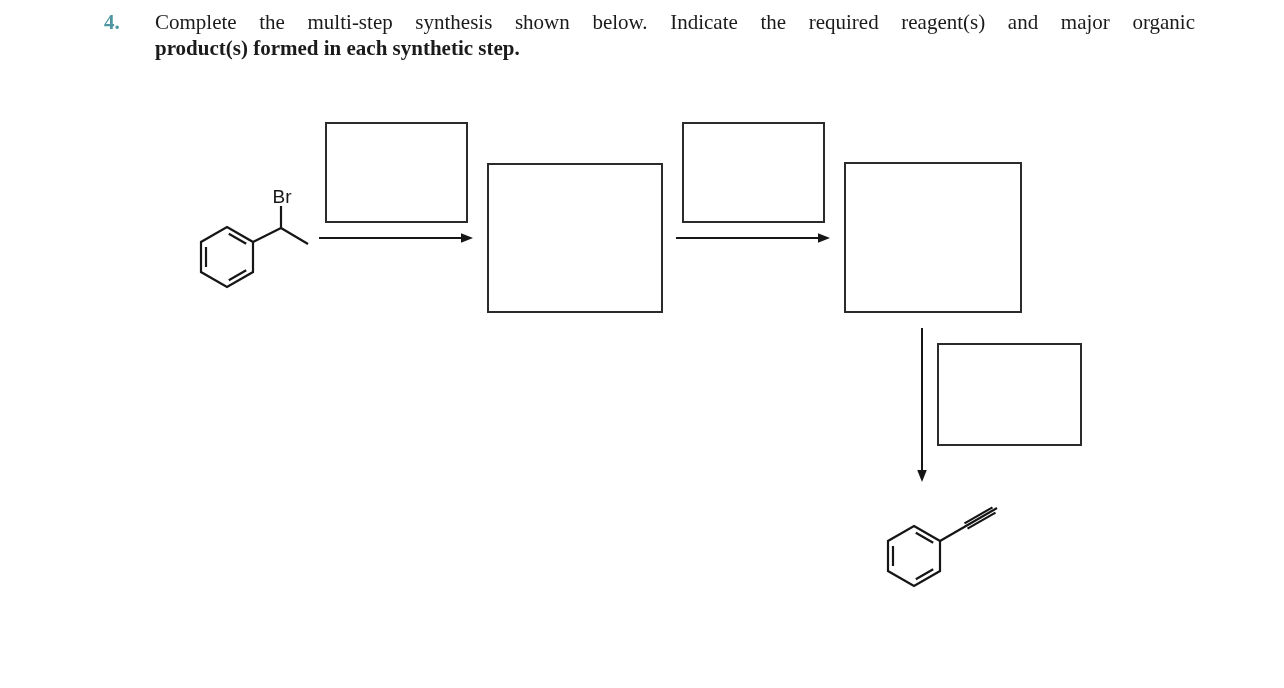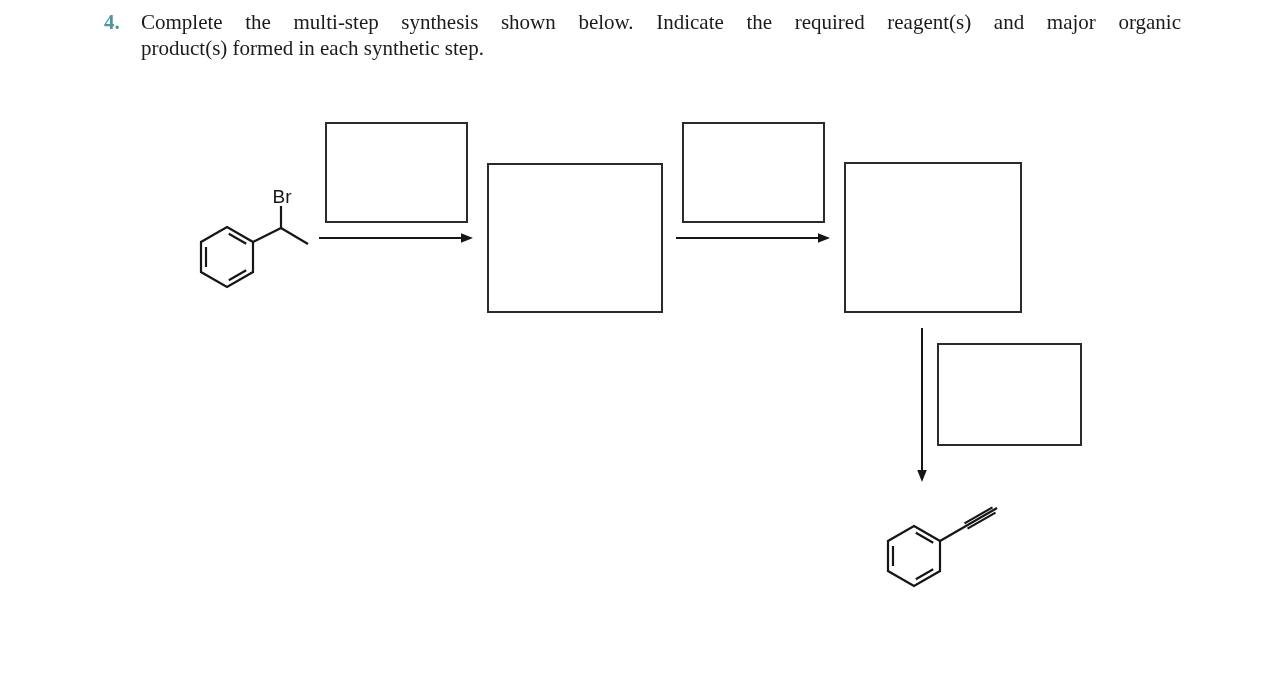--- a/index.html
+++ b/index.html
@@ -16,33 +16,34 @@
     position: absolute;
     left: 104px;
     top: 9px;
     font-size: 21px;
     line-height: 26px;
     font-weight: bold;
     color: #4f96a2;
   }
   .problem-text {
     position: absolute;
-    left: 141px;
+    left: 155px;
     top: 9px;
     width: 1040px;
     font-size: 21px;
     line-height: 26px;
     color: #1b1b1b;
   }
   .problem-text .line1 {
     text-align: justify;
     text-align-last: justify;
   }
   .problem-text .line2 {
     text-align: left;
+    font-weight: bold;
   }
   .answer-box {
     position: absolute;
     border: 2px solid #2b2b2b;
     background: #ffffff;
   }
   .box-r1 { left: 325px; top: 122px; width: 143px; height: 101px; }
   .box-p1 { left: 487px; top: 163px; width: 176px; height: 150px; }
   .box-r2 { left: 682px; top: 122px; width: 143px; height: 101px; }
   .box-p2 { left: 844px; top: 162px; width: 178px; height: 151px; }

